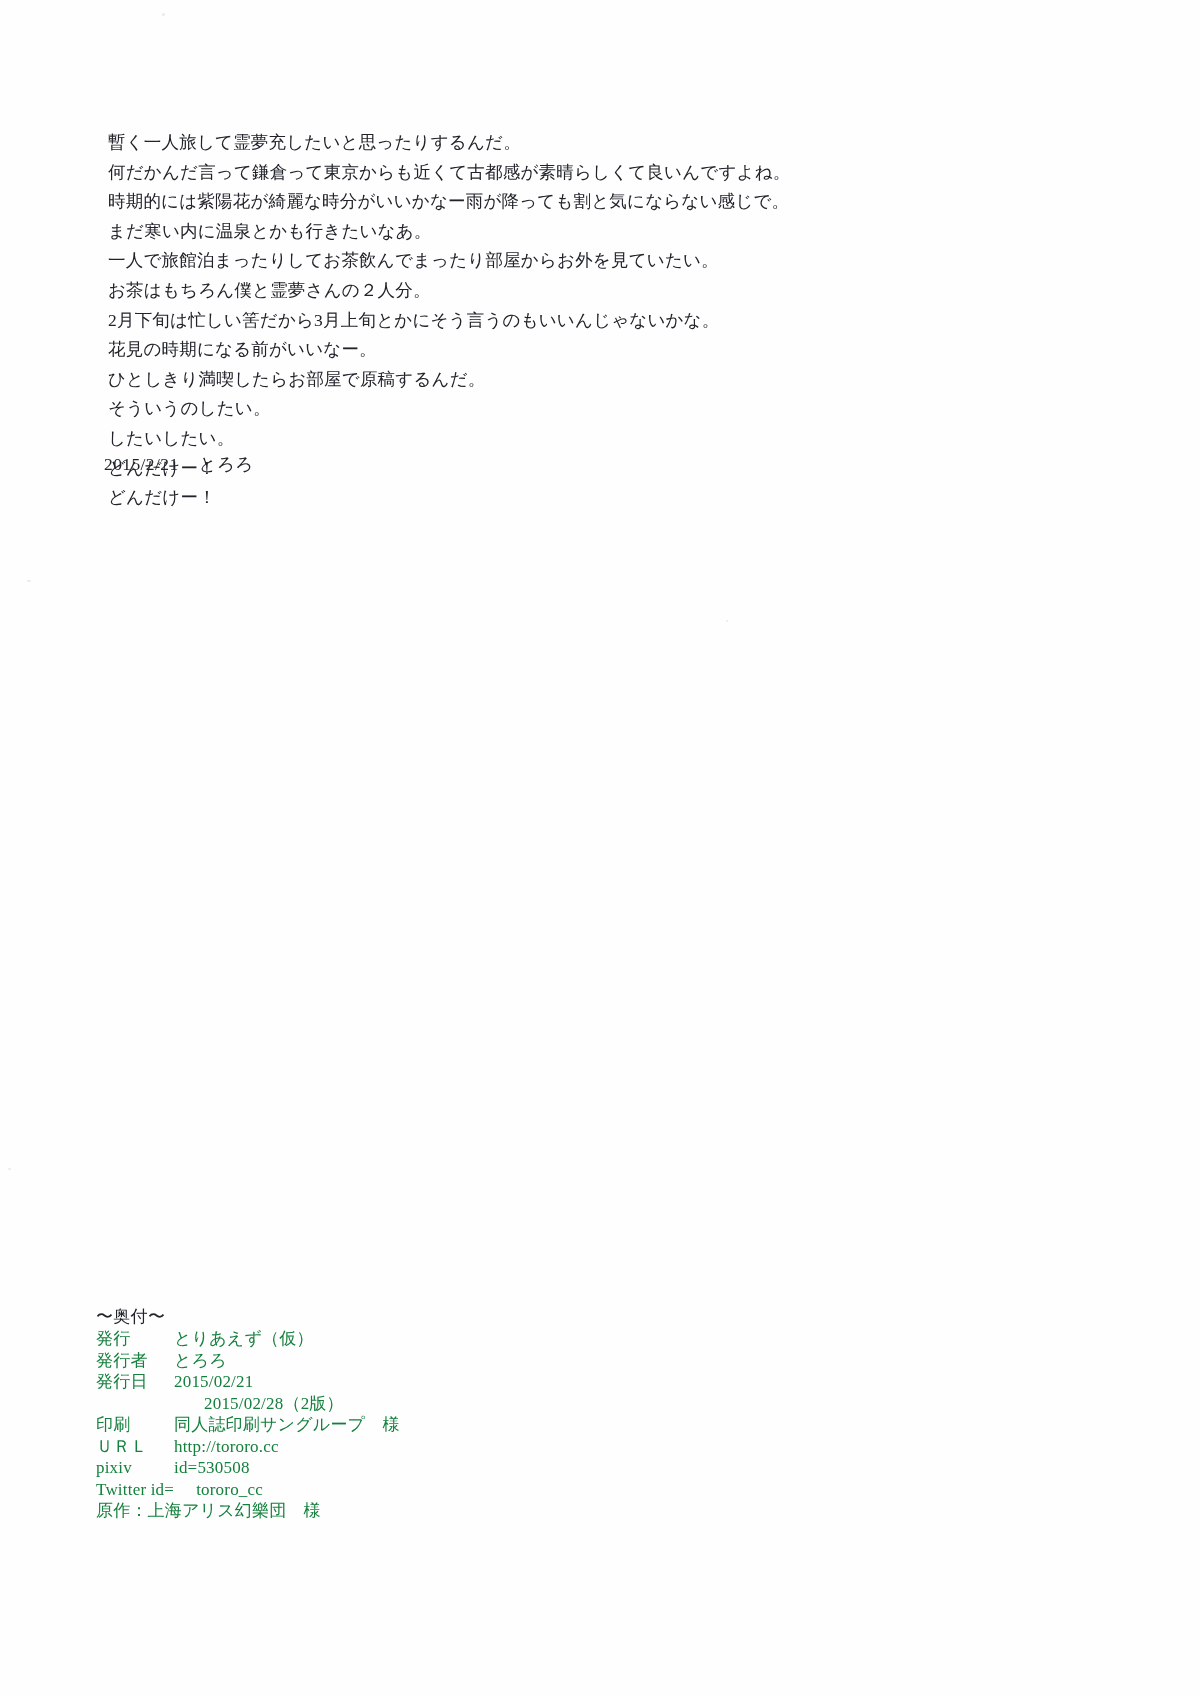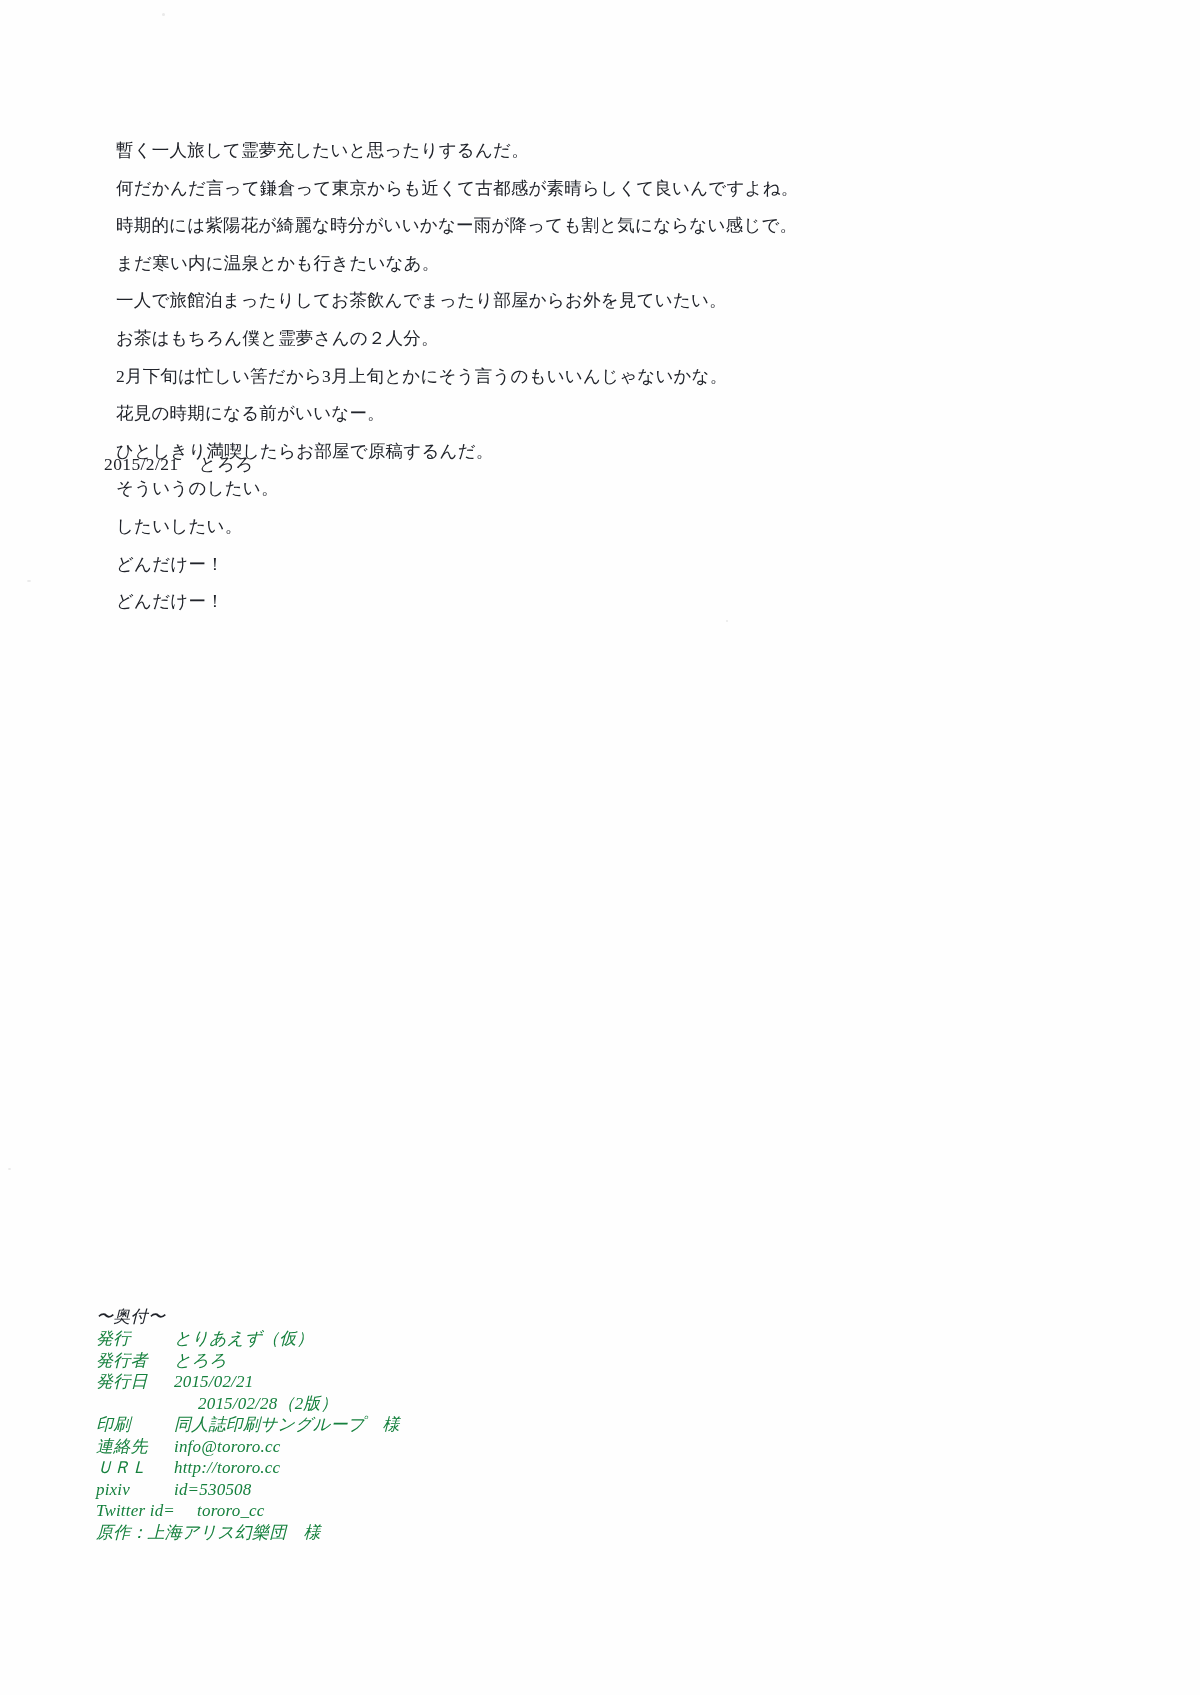--- a/index.html
+++ b/index.html
@@ -31,21 +31,21 @@
   }
 
   .afterword {
     position: absolute;
     left: 104px;
     top: 126px;
     width: 860px;
   }
 
   .afterword p {
-    margin: 12px;
+    margin: 4px;
     font-size: 17.5px;
     line-height: 25.6px;
     letter-spacing: 0.2px;
     color: #20232a;
     white-space: nowrap;
   }
 
   .signature {
     position: absolute;
     left: 104px;
@@ -56,21 +56,20 @@
     letter-spacing: 0.4px;
     margin-top: 28px;
   }
   .signature .sig-date { margin-right: 20px; }
 
   .colophon {
     position: absolute;
     left: 96px;
     top: 1306px;
     width: 620px;
-    font-style: italic;
   }
   .colophon .colophon-title {
     font-size: 17px;
     line-height: 21px;
     color: #20232a;
     margin: 0 0 1px 0;
     letter-spacing: 0.3px;
   }
   .colophon-row {
     display: block;
@@ -122,25 +121,24 @@
 
   <section class="colophon">
     <p class="colophon-title">〜奥付〜</p>
 
     <span class="colophon-row"><span class="lbl" style="width:78px">発行</span><span class="val">とりあえず（仮）</span></span>
 
     <span class="colophon-row"><span class="lbl" style="width:78px">発行者</span><span class="val">とろろ</span></span>
 
     <span class="colophon-row"><span class="lbl" style="width:78px">発行日</span><span class="val latin">2015/02/21</span></span>
 
-    <span class="colophon-row"><span class="lbl" style="width:78px"></span><span class="val" style="margin-left:24px">2015/02/28（2版）</span></span>
+    <span class="colophon-row"><span class="lbl" style="width:78px"></span><span class="val" style="margin-left:30px">2015/02/28（2版）</span></span>
 
     <span class="colophon-row"><span class="lbl" style="width:78px">印刷</span><span class="val">同人誌印刷サングループ　様</span></span>
 
-    <span class="colophon-row"><span class="lbl" style="width:78px">連絡先</span><span class="val latin">info@tororo.cc</span></span>
 
     <span class="colophon-row"><span class="lbl" style="width:78px">ＵＲＬ</span><span class="val latin">http://tororo.cc</span></span>
 
     <span class="colophon-row"><span class="lbl latin" style="width:78px">pixiv</span><span class="val latin">id=530508</span></span>
 
     <span class="colophon-row"><span class="lbl latin">Twitter id=</span><span class="val latin" style="margin-left:22px">tororo_cc</span></span>
 
     <span class="colophon-row"><span class="lbl">原作：上海アリス幻樂団　様</span><span class="val"></span></span>
   </section>
 

